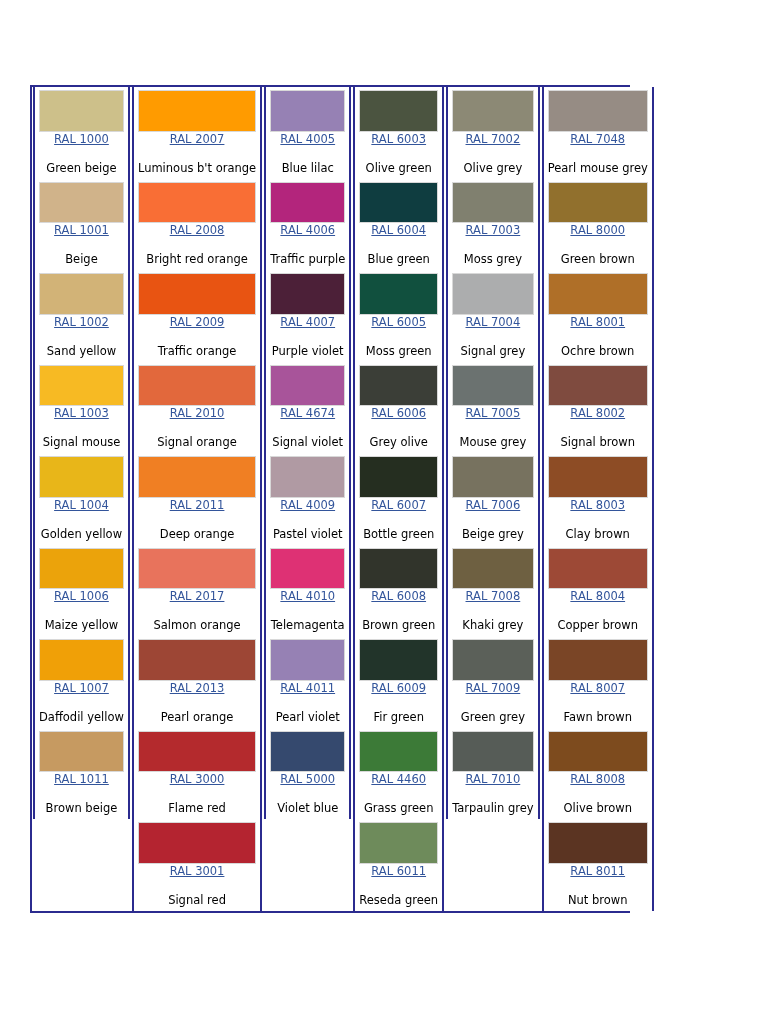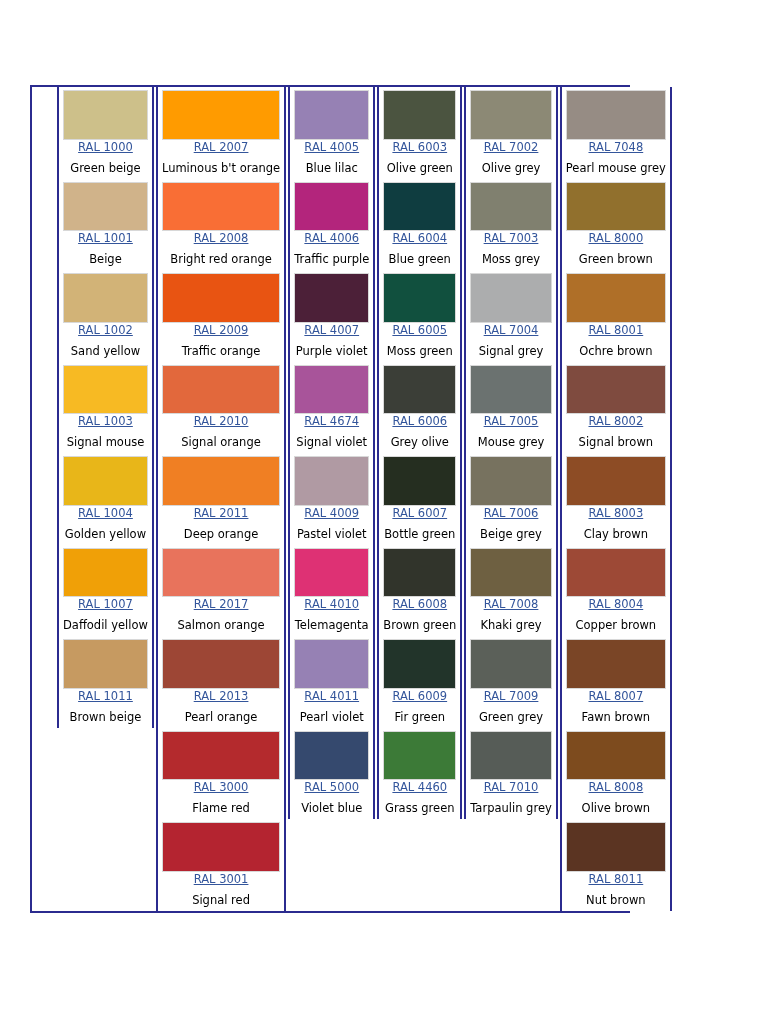--- a/index.html
+++ b/index.html
@@ -26,21 +26,20 @@
     left: 30px;
     top: 85px;
     width: 600px;
     display: flex;
     flex-direction: row;
     align-items: flex-start;
     gap: 0px;
     border: 2px solid #2b2b8f;
     background: #ffffff;
     box-sizing: border-box;
-    padding-left: 24px;
   }
   .ral-column {
     flex: 1 1 0;
     display: flex;
     flex-direction: column;
     border-left: 2px solid #2b2b8f;
     border-right: 2px solid #2b2b8f;
     background: #ffffff;
     box-sizing: border-box;
     margin: 0 1px;
@@ -72,21 +71,21 @@
     white-space: nowrap;
     cursor: pointer;
   }
   .ral-name {
     display: block;
     text-align: center;
     color: #000000;
     font-size: 11.5px;
     line-height: 13px;
     white-space: nowrap;
-    margin-top: 8px;
+    margin-top: 16px;
   }
 </style>
 </head>
 <body>
 
 <div id="page">
   <div id="chart-table">
       <div class="ral-column">
         <div class="ral-cell">
           <div class="swatch" style="background: rgb(205, 192, 138);"></div>
@@ -107,20 +106,25 @@
           <div class="swatch" style="background: rgb(247, 186, 35);"></div>
           <a class="ral-code">RAL 1003</a>
           <span class="ral-name">Signal mouse</span>
         </div>
         <div class="ral-cell">
           <div class="swatch" style="background: rgb(232, 182, 25);"></div>
           <a class="ral-code">RAL 1004</a>
           <span class="ral-name">Golden yellow</span>
         </div>
         <div class="ral-cell">
+          <div class="swatch" style="background: rgb(235, 163, 11);"></div>
+          <a class="ral-code">RAL 1006</a>
+          <span class="ral-name">Maize yellow</span>
+        </div>
+        <div class="ral-cell">
           <div class="swatch" style="background: rgb(240, 160, 7);"></div>
           <a class="ral-code">RAL 1007</a>
           <span class="ral-name">Daffodil yellow</span>
         </div>
         <div class="ral-cell">
           <div class="swatch" style="background: rgb(198, 154, 97);"></div>
           <a class="ral-code">RAL 1011</a>
           <span class="ral-name">Brown beige</span>
         </div>
       </div>
@@ -246,20 +250,25 @@
         </div>
         <div class="ral-cell">
           <div class="swatch" style="background: rgb(34, 52, 42);"></div>
           <a class="ral-code">RAL 6009</a>
           <span class="ral-name">Fir green</span>
         </div>
         <div class="ral-cell">
           <div class="swatch" style="background: rgb(60, 122, 55);"></div>
           <a class="ral-code">RAL 4460</a>
           <span class="ral-name">Grass green</span>
+        </div>
+        <div class="ral-cell">
+          <div class="swatch" style="background: rgb(110, 139, 91);"></div>
+          <a class="ral-code">RAL 6011</a>
+          <span class="ral-name">Reseda green</span>
         </div>
       </div>
       <div class="ral-column">
         <div class="ral-cell">
           <div class="swatch" style="background: rgb(140, 137, 117);"></div>
           <a class="ral-code">RAL 7002</a>
           <span class="ral-name">Olive grey</span>
         </div>
         <div class="ral-cell">
           <div class="swatch" style="background: rgb(128, 128, 111);"></div>

